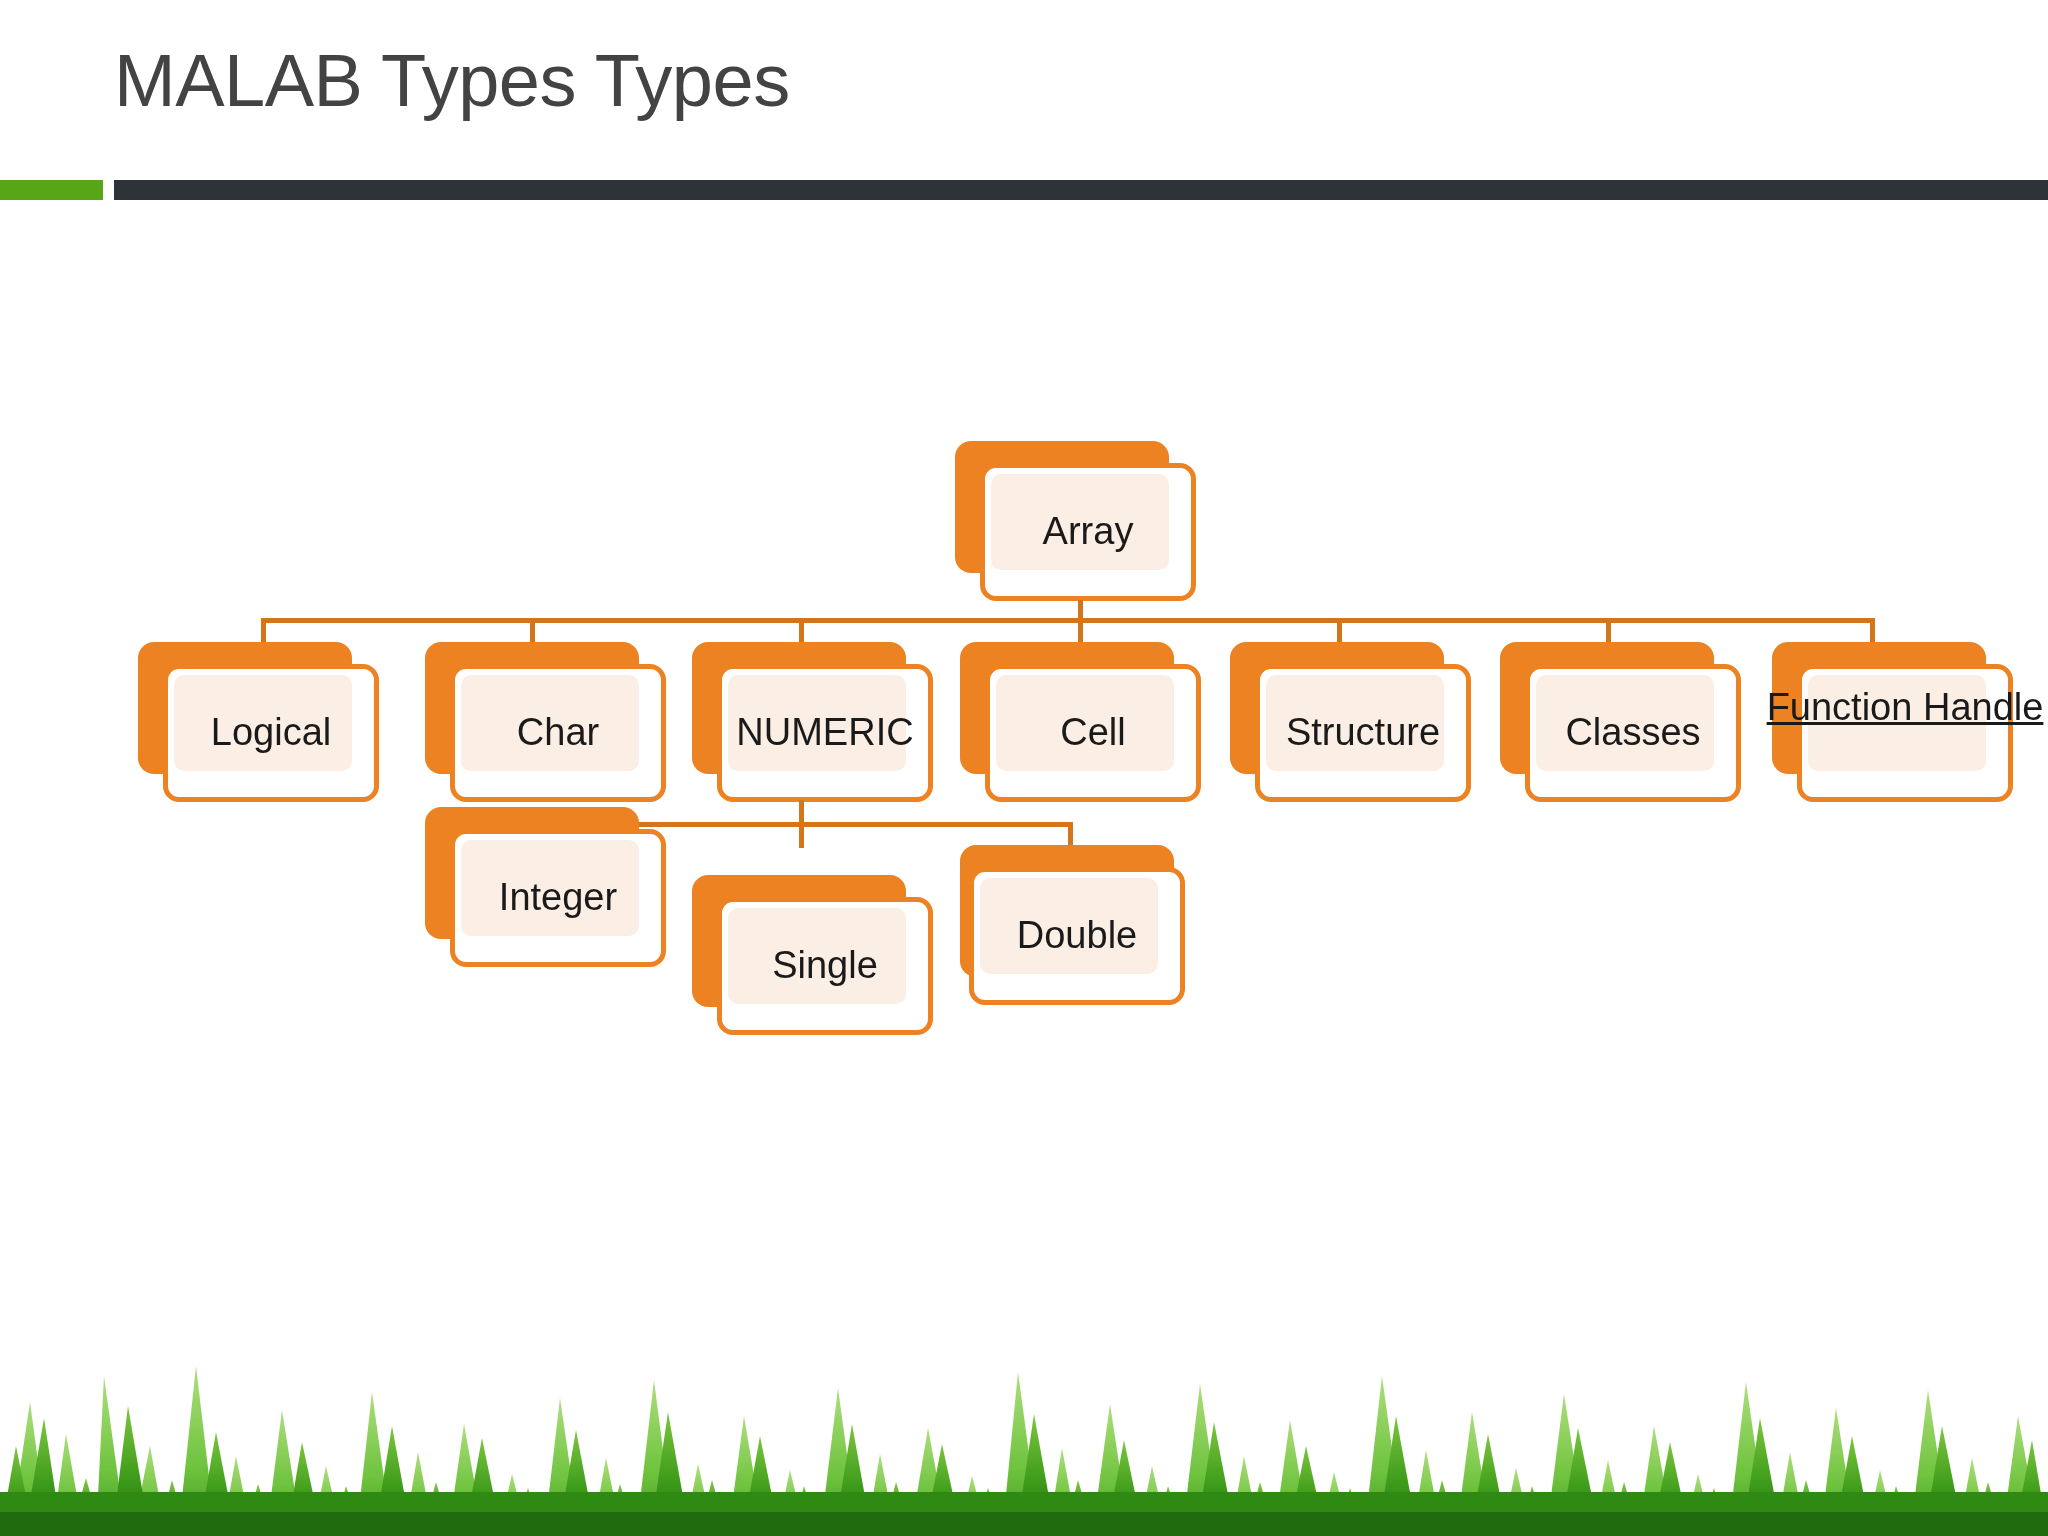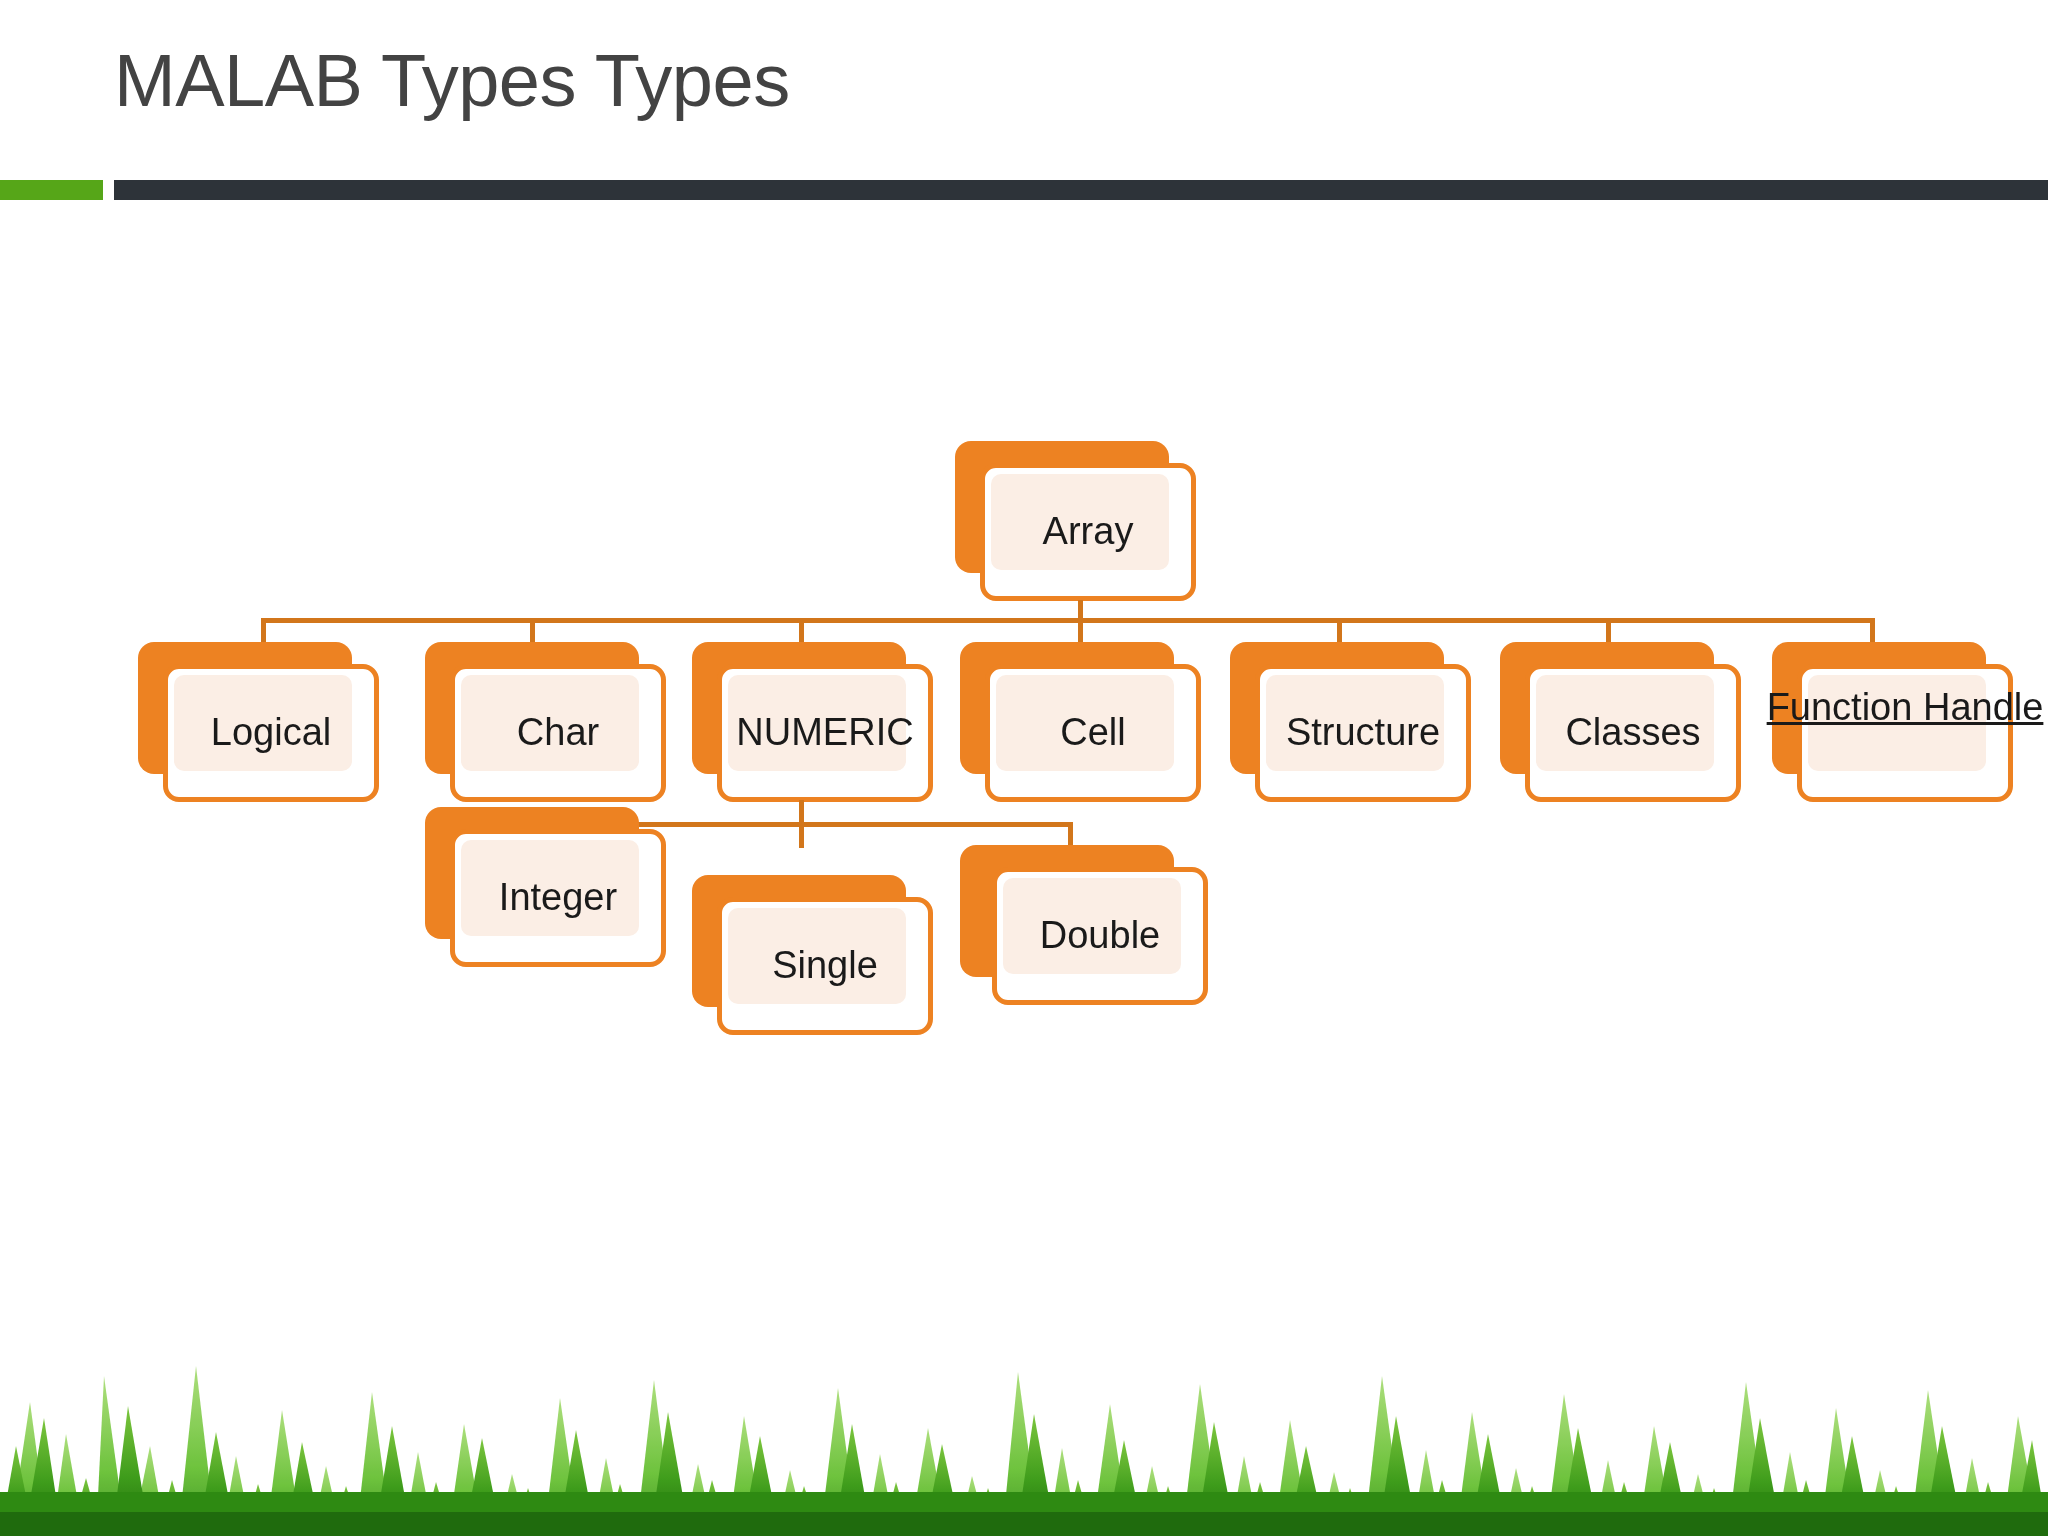--- a/index.html
+++ b/index.html
@@ -221,21 +221,21 @@
 
     <div class="node" style="left:692px; top:845px; width:245px; height:165px;margin-top:30px;">
       <div class="back" style="width:214px; height:132px;"></div>
       <div class="front" style="left:25px; top:22px; width:216px; height:138px;">
         <span class="label">Single</span>
       </div>
     </div>
 
     <div class="node" style="left:960px; top:845px; width:245px; height:165px;">
       <div class="back" style="width:214px; height:132px;"></div>
-      <div class="front" style="left:32px; top:22px; width:216px; height:138px;">
+      <div class="front" style="left:9px; top:22px; width:216px; height:138px;">
         <span class="label">Double</span>
       </div>
     </div>
 
   </div>
 
   <div id="grass">
     <svg viewBox="0 0 2048 230" preserveAspectRatio="none" aria-hidden="true">
       <defs>
         <linearGradient id="gdark" x1="0" y1="0" x2="0" y2="1">

